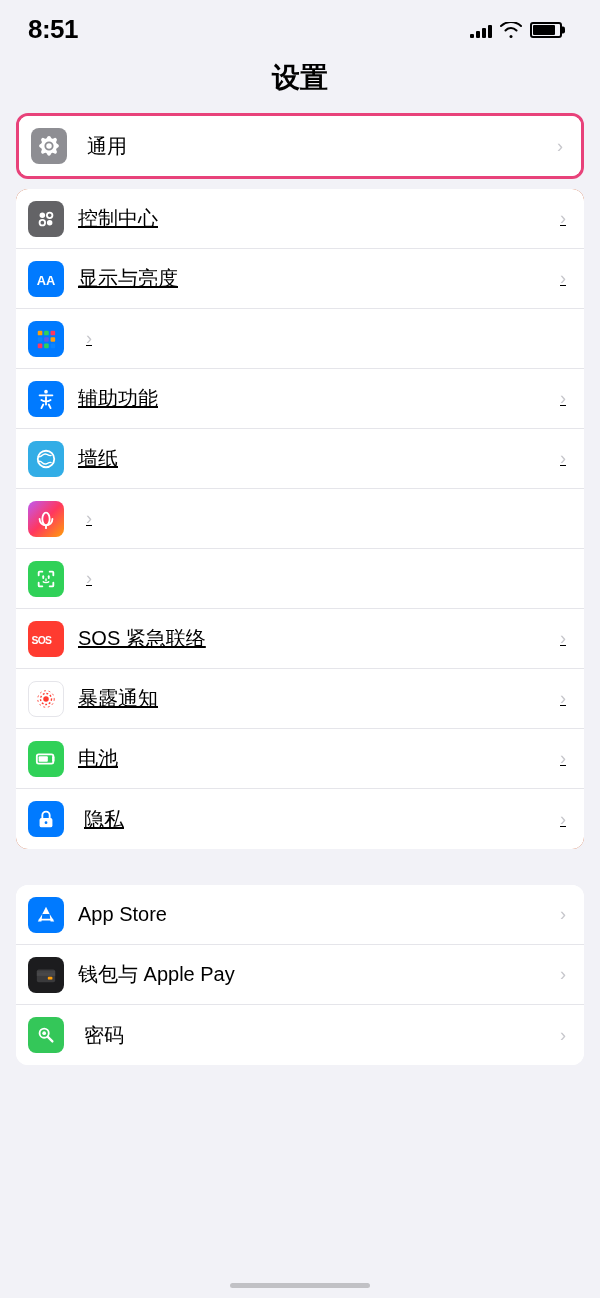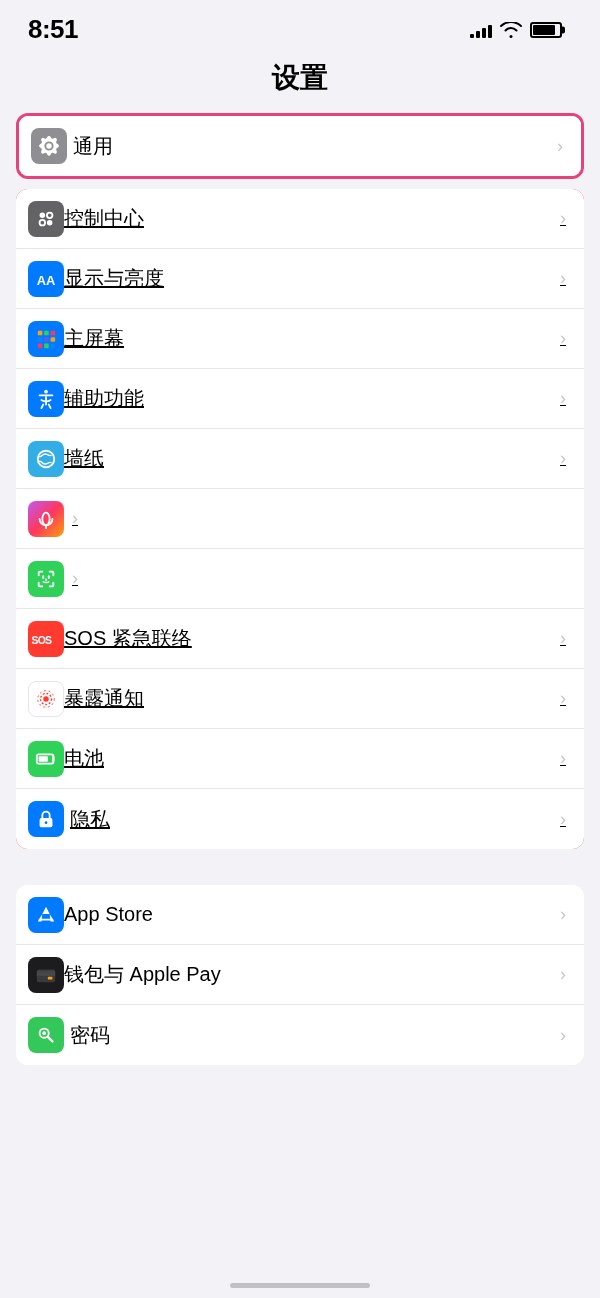--- a/index.html
+++ b/index.html
@@ -105,20 +105,21 @@
     }
 
     .settings-item-icon {
       width: 36px;
       height: 36px;
       border-radius: 8px;
       display: flex;
       align-items: center;
       justify-content: center;
       flex-shrink: 0;
+      margin-right: 14px;
       font-size: 20px;
       overflow: hidden;
     }
 
     .settings-item-label {
       flex: 1;
       font-size: 20px;
       color: #000;
       font-weight: 400;
     }
@@ -237,21 +238,20 @@
           <rect x="10" y="3" width="5" height="5" rx="1" fill="#30d158"></rect>
           <rect x="17" y="3" width="5" height="5" rx="1" fill="#ff375f"></rect>
           <rect x="3" y="10" width="5" height="5" rx="1" fill="#0a84ff"></rect>
           <rect x="10" y="10" width="5" height="5" rx="1" fill="#5e5ce6"></rect>
           <rect x="17" y="10" width="5" height="5" rx="1" fill="#ff9f0a"></rect>
           <rect x="3" y="17" width="5" height="5" rx="1" fill="#ff375f"></rect>
           <rect x="10" y="17" width="5" height="5" rx="1" fill="#30d158"></rect>
           <rect x="17" y="17" width="5" height="5" rx="1" fill="#0a84ff"></rect>
         </svg>
       </div>
-      <span class="settings-item-label">主屏幕</span>
       <span class="settings-item-chevron">›</span>
     </div>
 
     <div class="settings-item">
       <div class="settings-item-icon" style="background: #007aff;">
         <svg width="22" height="22" viewBox="0 0 24 24" fill="none">
           <circle cx="12" cy="4" r="2" fill="#fff"></circle>
           <path d="M5 8h14M12 10v8M9 18l-2 4M15 18l2 4" stroke="#fff" stroke-width="2" stroke-linecap="round"></path>
           <path d="M7 13c1.5 1 3.5 1.5 5 1.5s3.5-.5 5-1.5" stroke="#fff" stroke-width="2" stroke-linecap="round" fill="none"></path>
         </svg>

